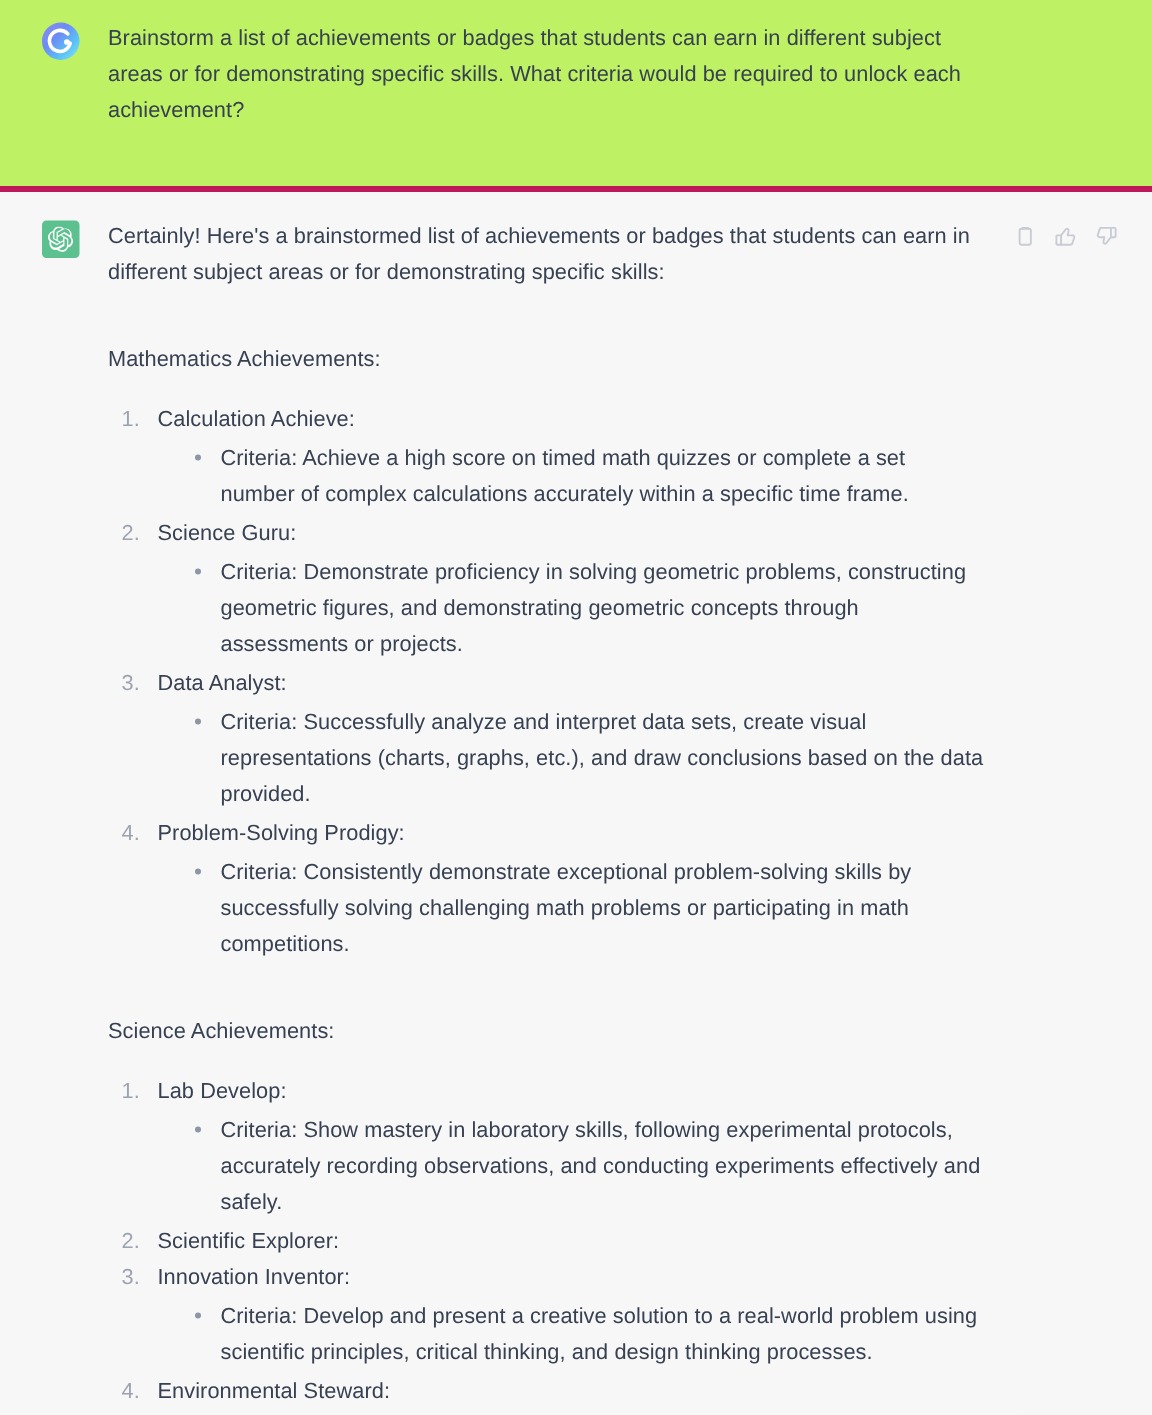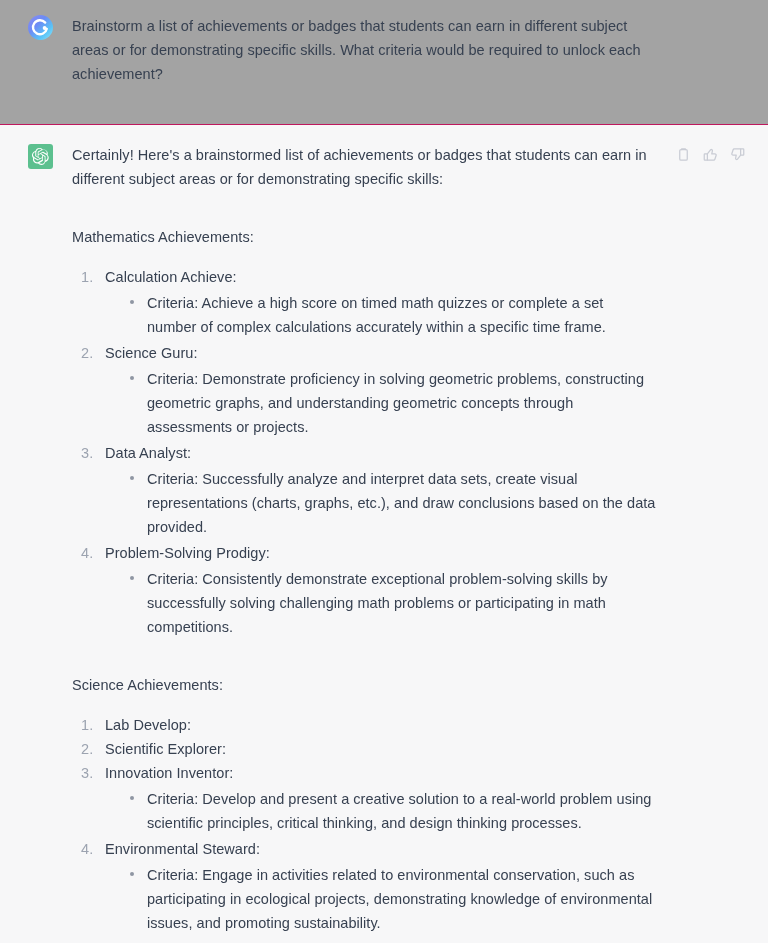--- a/index.html
+++ b/index.html
@@ -18,22 +18,22 @@
     display: flex;
     flex-direction: column;
   }
 
   .message {
     width: 100%;
     display: block;
     position: relative;
   }
   .message.user {
-    background: #a3a3a3;
-    border-bottom: 1px solid #be185d;
+    background: #bef264;
+    border-bottom: 4px solid #be185d;
   }
   .message.assistant {
     background: #f7f7f8;
   }
 
   .msg-inner {
     display: flex;
     align-items: flex-start;
     padding: 14px 24px 14px 28px;
     position: relative;
@@ -186,21 +186,21 @@
         <ol class="achievement-list">
           <li>
             <span class="item-title">Calculation Achieve:</span>
             <ul class="criteria-list">
               <li>Criteria: Achieve a high score on timed math quizzes or complete a set number of complex calculations accurately within a specific time frame.</li>
             </ul>
           </li>
           <li>
             <span class="item-title">Science Guru:</span>
             <ul class="criteria-list">
-              <li>Criteria: Demonstrate proficiency in solving geometric problems, constructing geometric graphs, and understanding geometric concepts through assessments or projects.</li>
+              <li>Criteria: Demonstrate proficiency in solving geometric problems, constructing geometric figures, and demonstrating geometric concepts through assessments or projects.</li>
             </ul>
           </li>
           <li>
             <span class="item-title">Data Analyst:</span>
             <ul class="criteria-list">
               <li>Criteria: Successfully analyze and interpret data sets, create visual representations (charts, graphs, etc.), and draw conclusions based on the data provided.</li>
             </ul>
           </li>
           <li>
             <span class="item-title">Problem-Solving Prodigy:</span>
@@ -208,20 +208,23 @@
               <li>Criteria: Consistently demonstrate exceptional problem-solving skills by successfully solving challenging math problems or participating in math competitions.</li>
             </ul>
           </li>
         </ol>
 
         <p class="section-head">Science Achievements:</p>
 
         <ol class="achievement-list">
           <li>
             <span class="item-title">Lab Develop:</span>
+            <ul class="criteria-list">
+              <li>Criteria: Show mastery in laboratory skills, following experimental protocols, accurately recording observations, and conducting experiments effectively and safely.</li>
+            </ul>
           </li>
           <li>
             <span class="item-title">Scientific Explorer:</span>
           </li>
           <li>
             <span class="item-title">Innovation Inventor:</span>
             <ul class="criteria-list">
               <li>Criteria: Develop and present a creative solution to a real-world problem using scientific principles, critical thinking, and design thinking processes.</li>
             </ul>
           </li>

